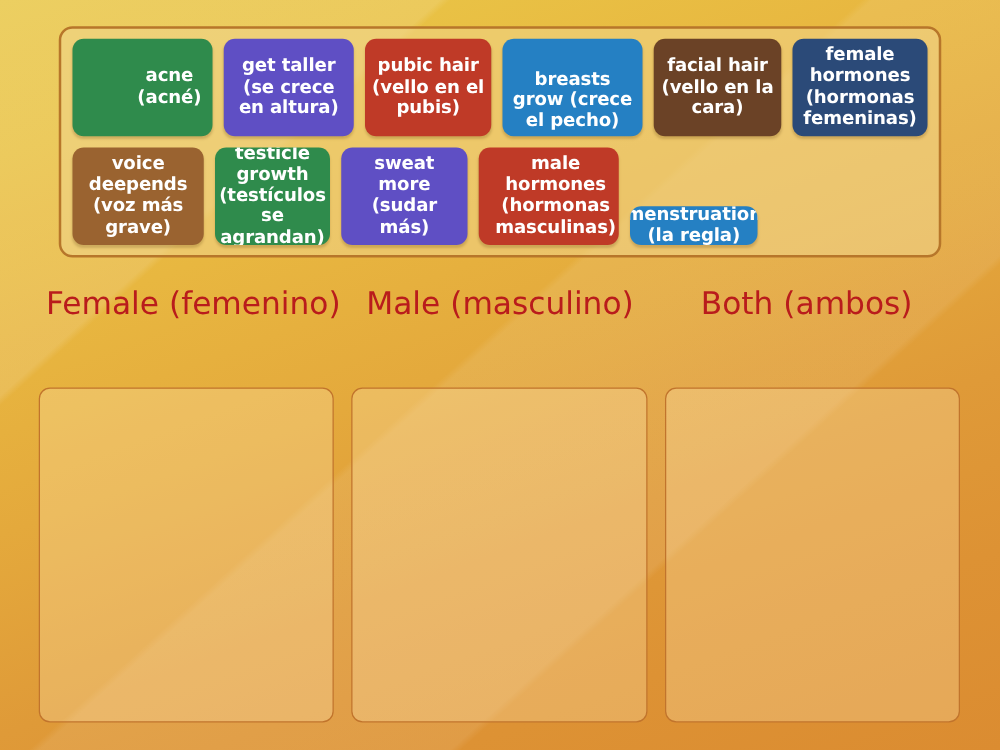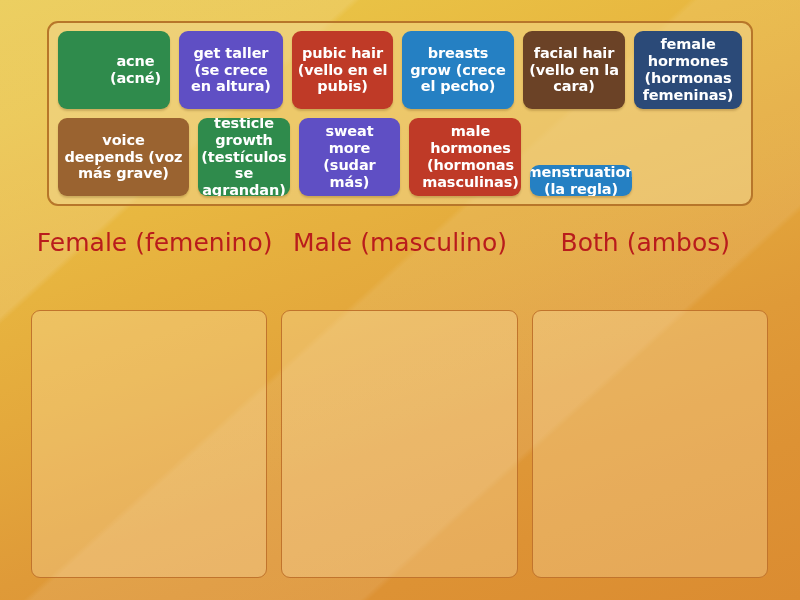--- a/index.html
+++ b/index.html
@@ -73,21 +73,21 @@
   }
 
   
   .w-acne        { width: 112px; padding-left: 48px; }
   .w-taller      { width: 104px; }
   .w-pubic       { width: 101px; }
   .w-breasts     { width: 112px; }
   .w-facial      { width: 102px; }
   .w-femhorm     { width: 108px; }
 
-  .w-voice       { width: 131px; justify-content: flex-end; }
+  .w-voice       { width: 105px; justify-content: flex-end; }
   .w-testicle    { width: 92px; }
   .w-sweat       { width: 101px; }
   .w-malehorm    { width: 112px; }
   .w-menstr      { width: 102px; margin-top: 47px; }
 
   
   #category-headers {
     position: absolute;
     left: 32px;
     top: 228px;
@@ -128,21 +128,21 @@
   <div class="tile-row">
     <div class="tile w-acne" style="background: rgb(47, 139, 76);">
         <span>acne (acné)</span>
       </div>
     <div class="tile w-taller" style="background: rgb(95, 79, 196);">
         <span>get taller (se crece en altura)</span>
       </div>
     <div class="tile w-pubic" style="background: rgb(191, 58, 39);">
         <span>pubic hair (vello en el pubis)</span>
       </div>
-    <div class="tile w-breasts" style="background: rgb(37, 128, 195);">
+    <div class="tile w-breasts" style="background: rgb(37, 128, 195); align-items: flex-end;">
         <span>breasts grow (crece el pecho)</span>
       </div>
     <div class="tile w-facial" style="background: rgb(107, 66, 38);">
         <span>facial hair (vello en la cara)</span>
       </div>
     <div class="tile w-femhorm" style="background: rgb(43, 74, 120);">
         <span>female hormones (hormonas femeninas)</span>
       </div>
   </div>
   <div class="tile-row">

